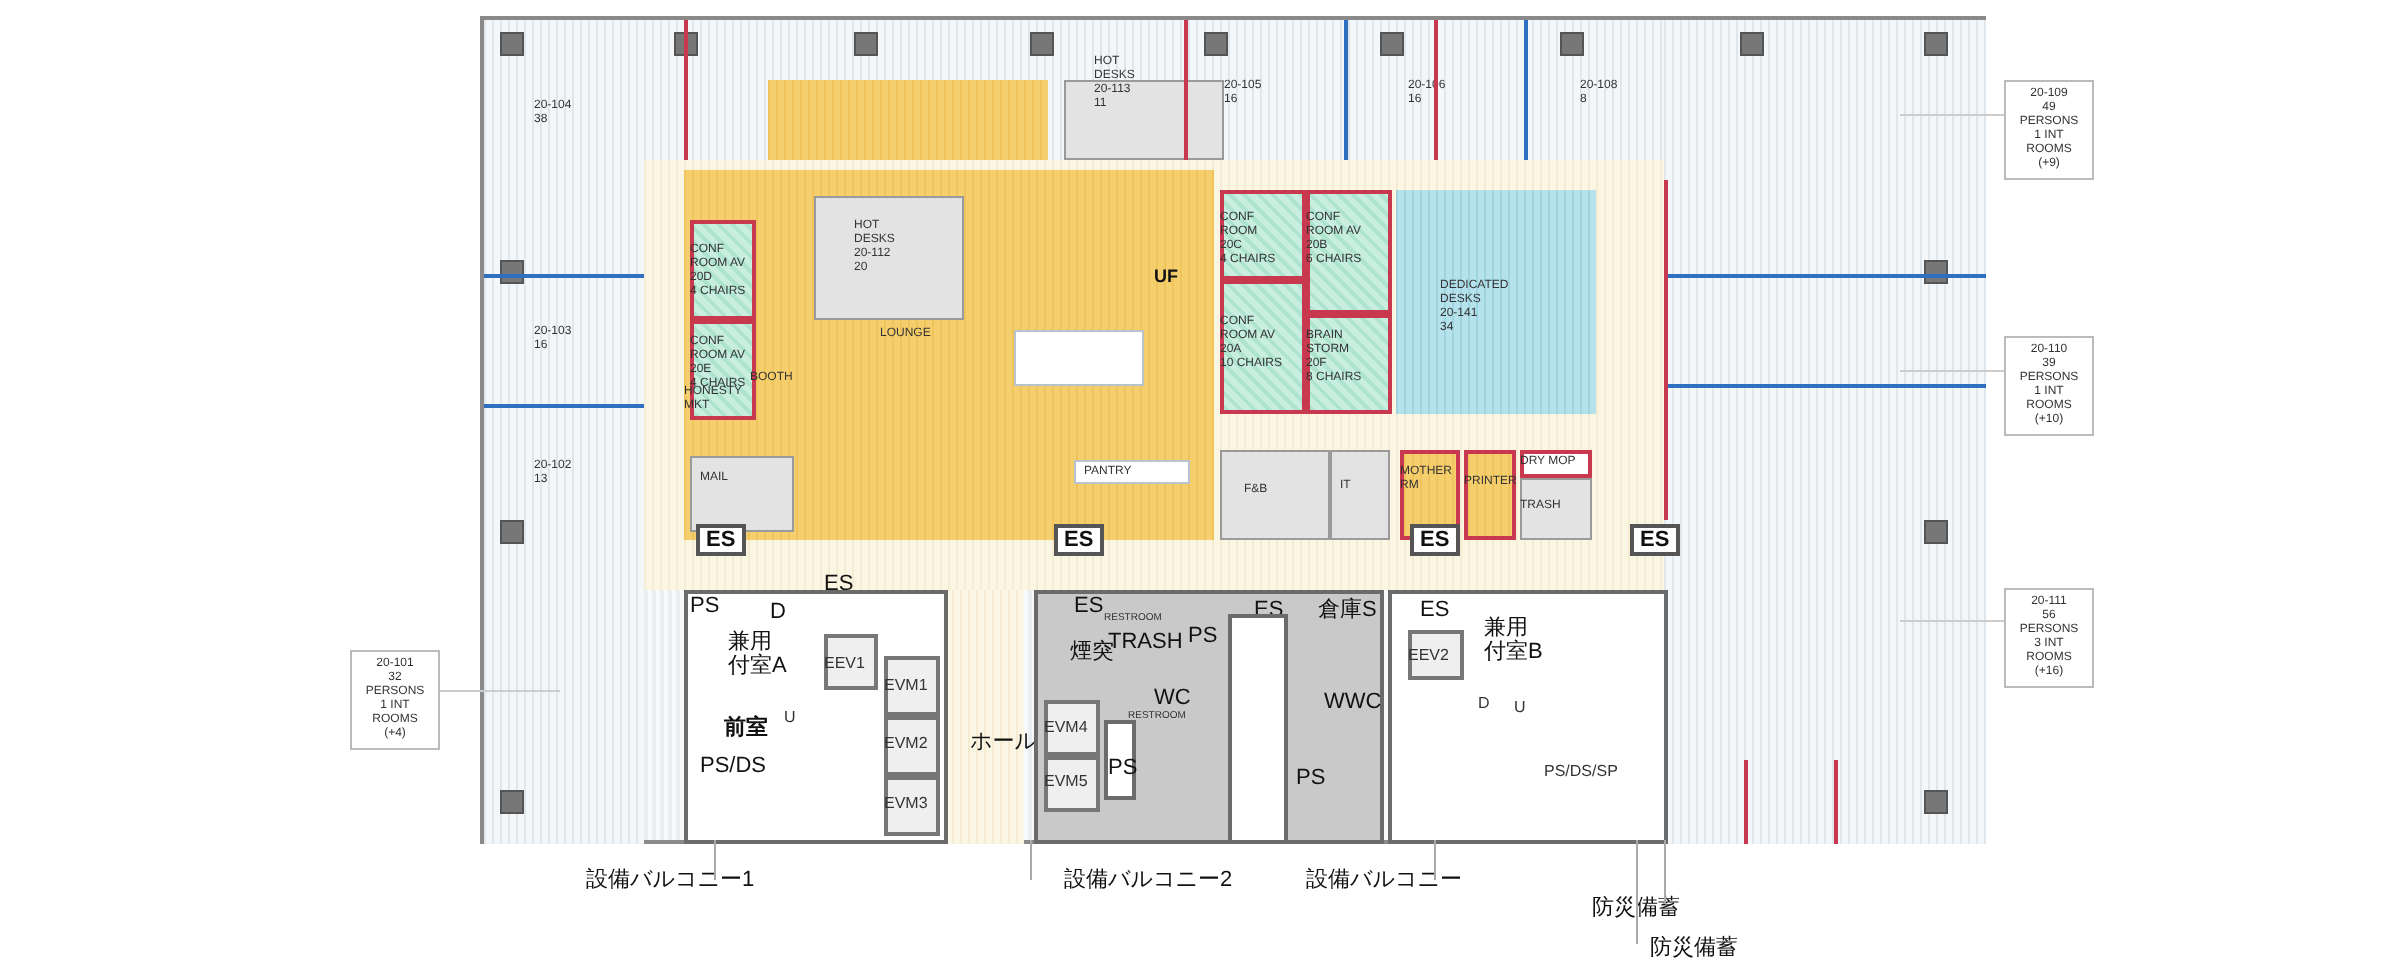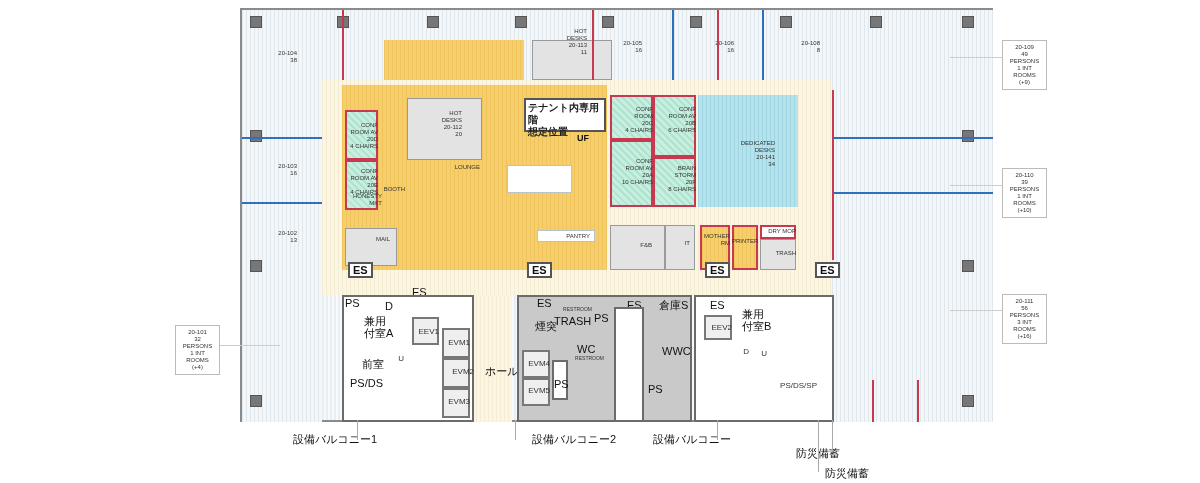--- a/index.html
+++ b/index.html
@@ -9,21 +9,21 @@
 .corridor{position:absolute;background:repeating-linear-gradient(90deg,#f5ecd2 0 1px,#fbf5e4 1px 4px)}
 .amenity{position:absolute;background:repeating-linear-gradient(90deg,#f0c45a 0 1px,#f5cf6e 1px 4px)}
 .conf{position:absolute;background:repeating-linear-gradient(45deg,#aee3cf 0 2px,#c7eedf 2px 5px);border:2px solid #c8394f}
 .dedicated{position:absolute;background:repeating-linear-gradient(90deg,#9fd5e2 0 1px,#b6e2ec 1px 4px)}
 .core{position:absolute;background:#d6d6d6;border:2px solid #6b6b6b}
 .room-w{position:absolute;background:#fff;border:2px solid #6b6b6b}
 .gray{position:absolute;background:#e3e3e3;border:1px solid #9a9a9a}
 .col{position:absolute;width:12px;height:12px;background:#777;border:1px solid #555}
 .wall-r{position:absolute;background:#c8394f}
 .wall-b{position:absolute;background:#2f6fc0}
-.lbl{position:absolute;font-size:6px;line-height:7px;text-align:right;color:#333;white-space:pre-line}
+.lbl{position:absolute;font-size:6px;line-height:7px;text-align:left;color:#333;white-space:pre-line}
 .jlbl{position:absolute;font-size:11px;line-height:12px;color:#111;font-weight:bold;white-space:nowrap}
 .es{position:absolute;font-size:11px;font-weight:bold;color:#111;background:#fff;border:2px solid #555;padding:0 3px;line-height:12px}
 .callout{position:absolute;border:1px solid #bbb;background:#fff;font-size:6px;line-height:7px;text-align:center;padding:3px 4px;color:#333;white-space:pre-line}
 .cline{position:absolute;height:1px;background:#ccc}
 .desk{position:absolute;background:#fff;border:1px solid #b8c3ca}
 .elev{position:absolute;background:#efefef;border:2px solid #777}
 .bottom-lbl{position:absolute;font-size:11px;color:#111;white-space:nowrap}
 .lead{position:absolute;background:#aaa}
 .tenant{position:absolute;background:#fff;border:2px solid #555;font-size:10px;font-weight:bold;line-height:12px;padding:2px}
 </style>
@@ -53,24 +53,20 @@
   <div class="lbl" style="left:305px;top:18px;width:40px">HOT
 DESKS
 20-113
 11</div>
 
   <div class="lbl" style="left:198px;top:154px;width:40px">LOUNGE</div>
   <div class="desk" style="left:295px;top:220px;width:58px;height:12px"></div>
   <div class="lbl" style="left:300px;top:223px;width:48px">PANTRY</div>
   <div class="desk" style="left:265px;top:155px;width:65px;height:28px"></div>
 
-  <div class="tenant" style="left:282px;top:88px;width:82px;height:34px">
-    <span style="white-space:pre-line">テナント内専用階
-想定位置</span>
-  </div>
   <div class="jlbl" style="left:335px;top:122px;font-size:9px">UF</div>
 
   <div class="conf" style="left:103px;top:100px;width:33px;height:50px"></div>
   <div class="lbl" style="left:103px;top:112px;width:33px">CONF
 ROOM AV
 20D
 4 CHAIRS</div>
   <div class="conf" style="left:103px;top:150px;width:33px;height:50px"></div>
   <div class="lbl" style="left:103px;top:158px;width:33px">CONF
 ROOM AV
@@ -131,21 +127,21 @@
   <div class="jlbl" style="left:170px;top:276px;font-weight:normal">ES</div>
 
   <div class="room-w" style="left:100px;top:285px;width:132px;height:127px"></div>
   <div class="jlbl" style="left:103px;top:287px;font-weight:normal">PS</div>
   <div class="jlbl" style="left:143px;top:290px;font-weight:normal">D</div>
   <div class="jlbl" style="left:205px;top:290px"></div>
   <div class="jlbl" style="left:122px;top:305px;white-space:pre-line;font-weight:normal">兼用
 付室A</div>
   <div class="elev" style="left:170px;top:307px;width:27px;height:28px"></div>
   <div class="lbl" style="left:170px;top:318px;width:27px;font-size:8px">EEV1</div>
-  <div class="jlbl" style="left:120px;top:348px;font-weight:normal">前室</div>
+  <div class="jlbl" style="left:120px;top:348px;font-weight:bold">前室</div>
   <div class="jlbl" style="left:108px;top:367px;font-weight:normal">PS/DS</div>
   <div class="lbl" style="left:150px;top:345px;width:12px;font-size:8px">U</div>
   <div class="elev" style="left:200px;top:318px;width:28px;height:30px"></div>
   <div class="lbl" style="left:200px;top:329px;width:28px;font-size:8px">EVM1</div>
   <div class="elev" style="left:200px;top:348px;width:28px;height:30px"></div>
   <div class="lbl" style="left:200px;top:358px;width:32px;font-size:8px">EVM2</div>
   <div class="elev" style="left:200px;top:378px;width:28px;height:30px"></div>
   <div class="lbl" style="left:200px;top:388px;width:28px;font-size:8px">EVM3</div>
   <div class="jlbl" style="left:243px;top:355px;font-weight:normal">ホールM</div>
 

